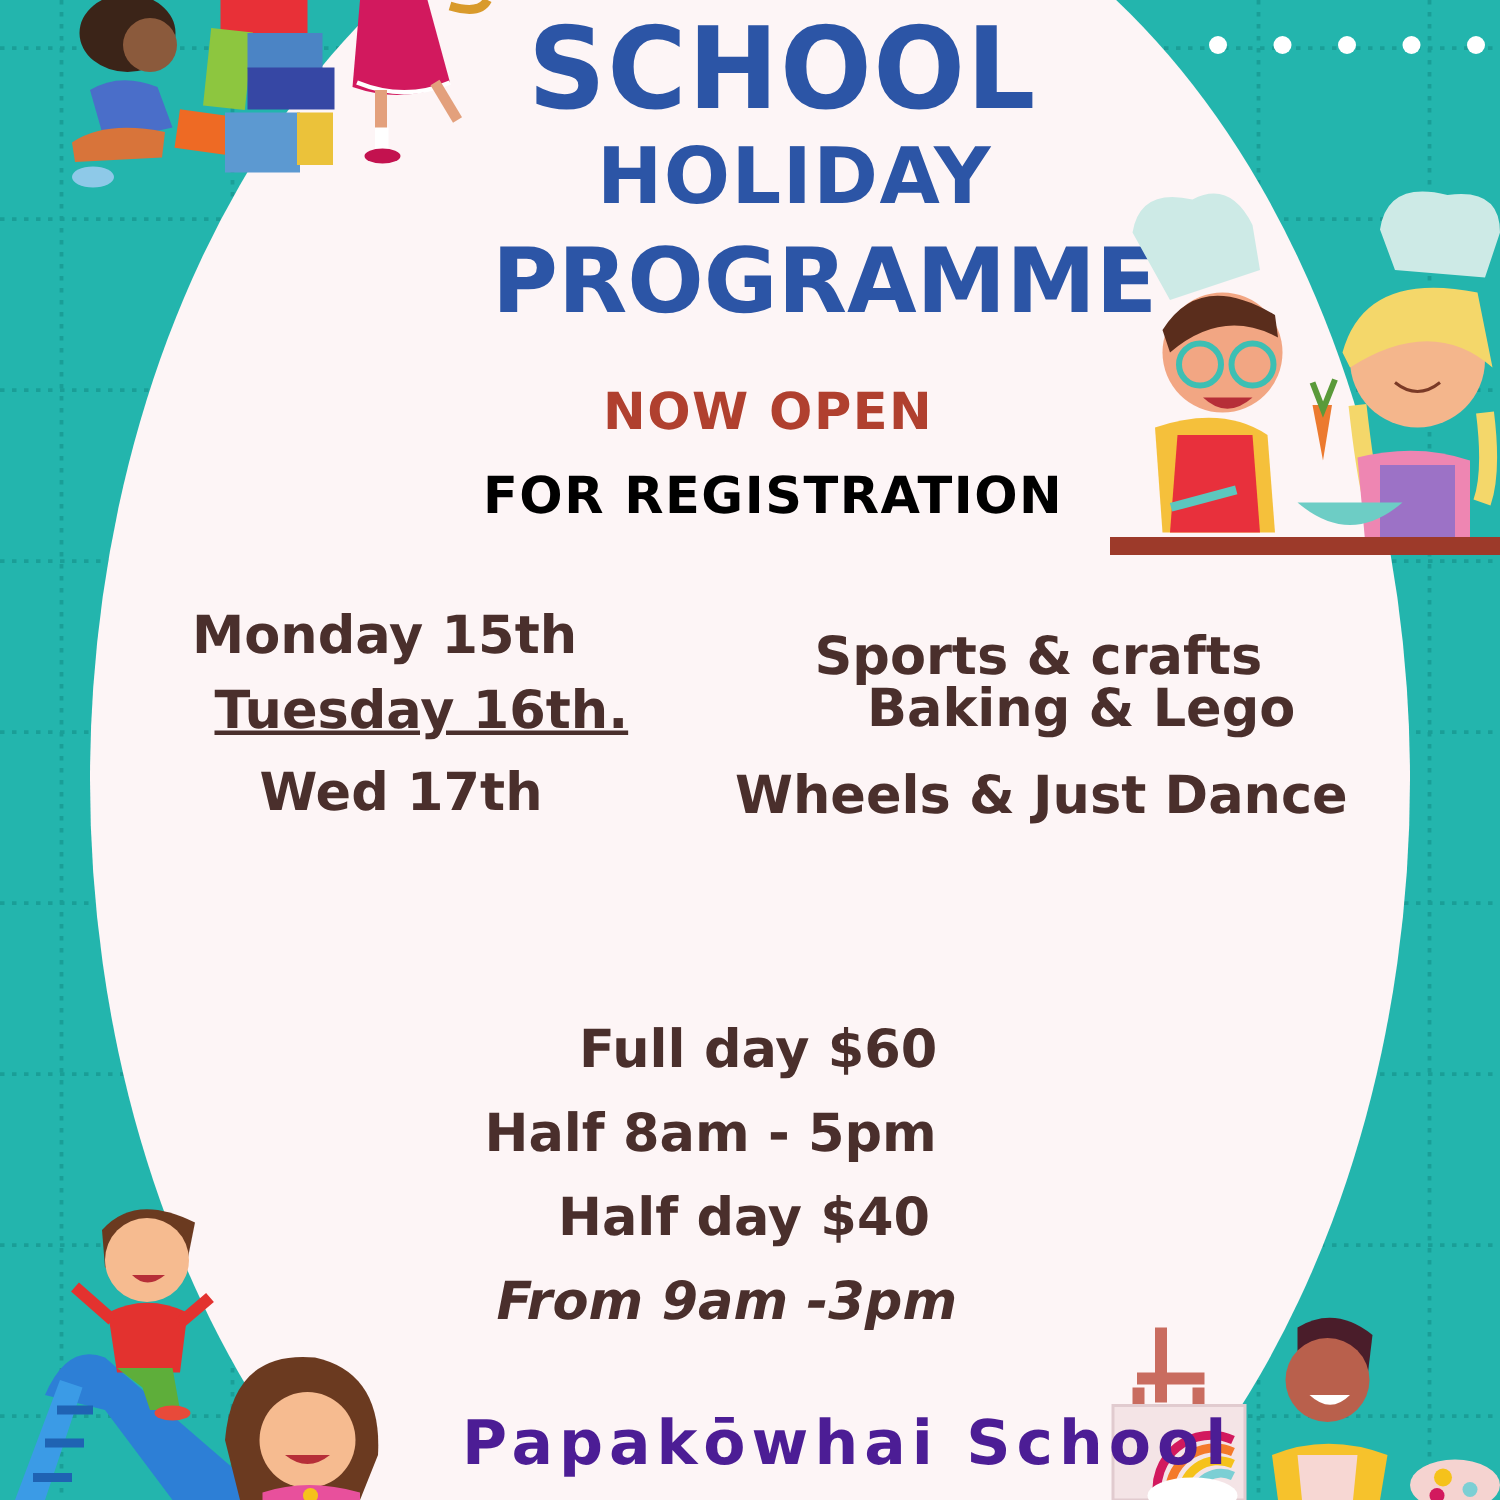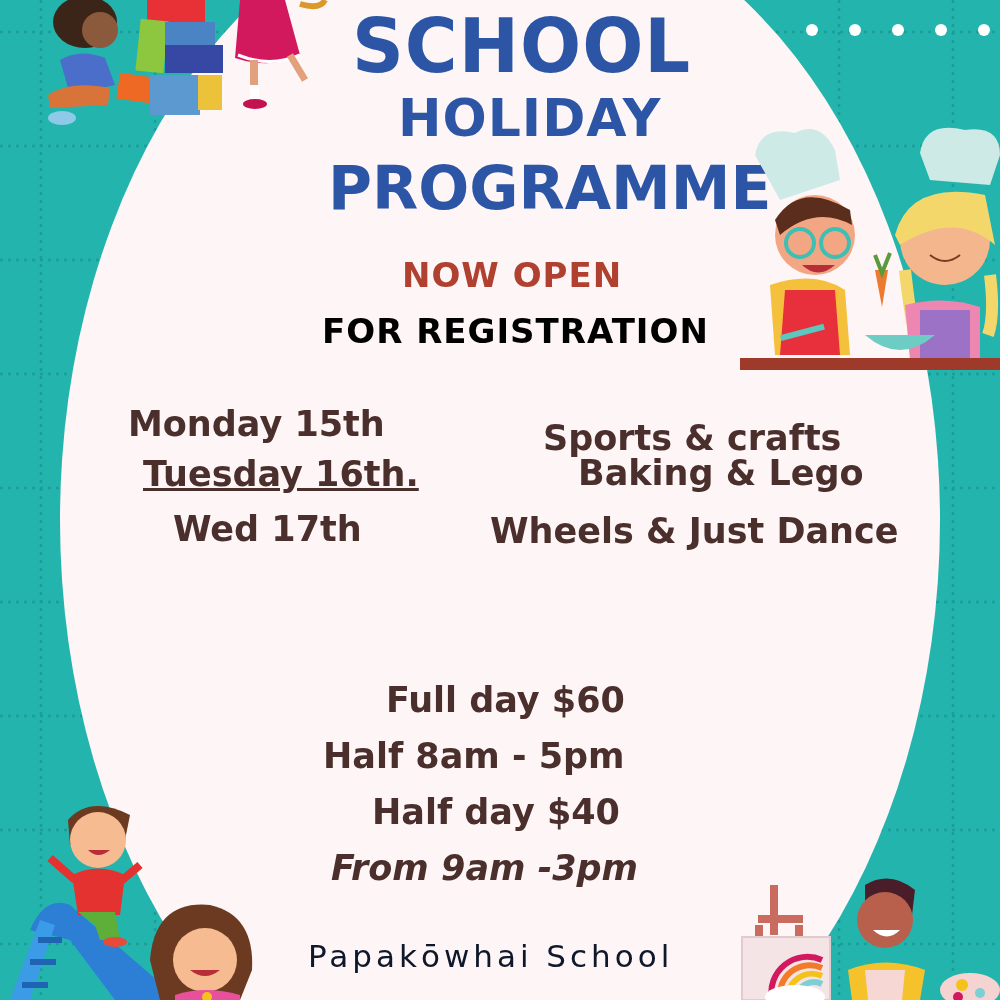--- a/index.html
+++ b/index.html
@@ -34,21 +34,21 @@
     .act-0 { left: 543px; top: 397px; margin-top: 21px; }
     .act-1 { left: 578px; top: 453px; }
     .act-2 { left: 478px; top: 511px; margin-left: 12px; }
 
     .price { position: absolute; font-size: 35px; color: #4a2f2c; font-weight: bold; white-space: nowrap; }
     .price-0 { left: 358px; top: 680px; margin-left: 28px; }
     .price-1 { left: 323px; top: 736px; }
     .price-2 { left: 372px; top: 792px; }
     .price-3 { left: 331px; top: 848px; font-style: italic; }
 
-    .school { position: absolute; left: 308px; top: 938px; font-size: 31px; color: #0f172a; font-weight: normal; letter-spacing: 4px; white-space: nowrap; }
+    .school { position: absolute; left: 308px; top: 938px; font-size: 41px; color: #4c1d95; font-weight: bold; letter-spacing: 4px; white-space: nowrap; }
 
     .illus { position: absolute; }
   </style>
 </head>
 <body>
 
 <svg class="grid" width="1000" height="1000" viewBox="0 0 1000 1000">
   <g stroke="#1a9e97" stroke-width="2.5" stroke-dasharray="3 5" fill="none">
     <line x1="41" y1="0" x2="41" y2="1000"></line>
     <line x1="155" y1="0" x2="155" y2="1000"></line>

